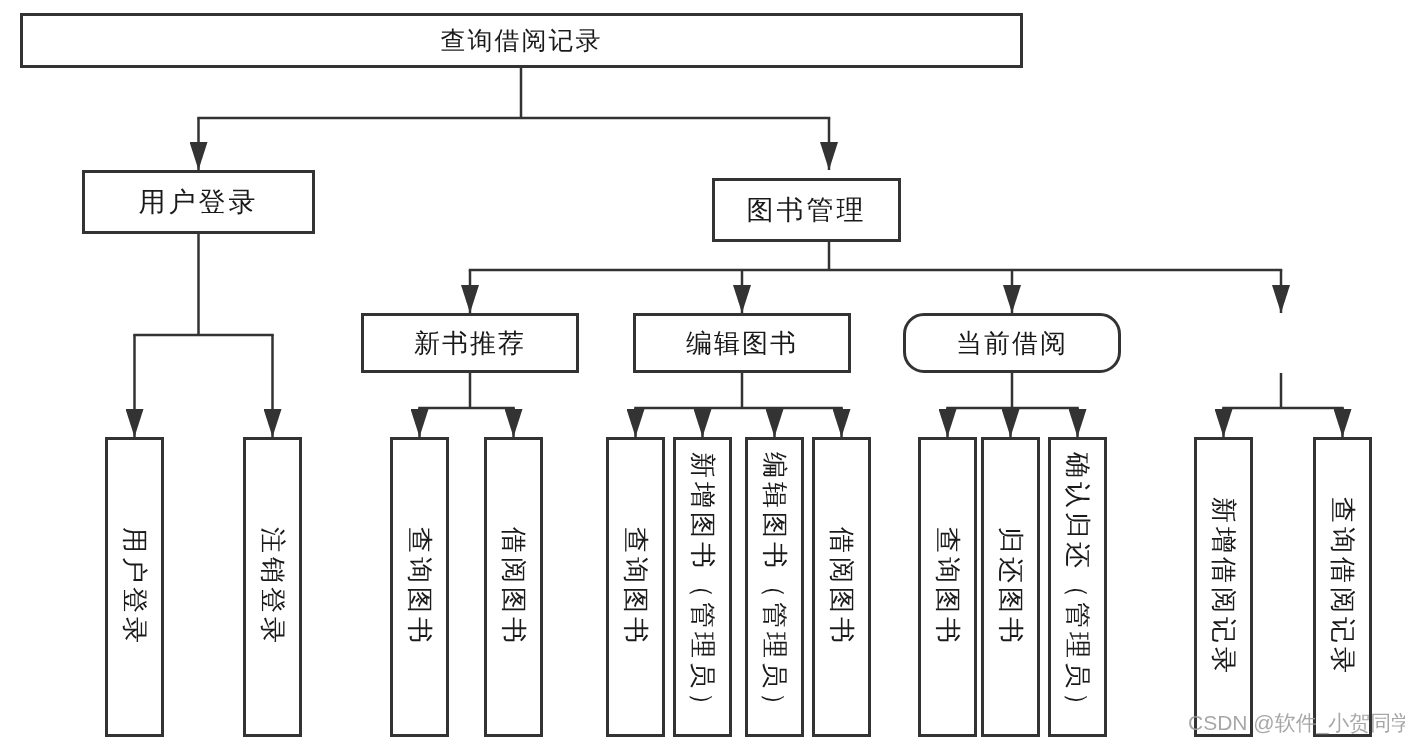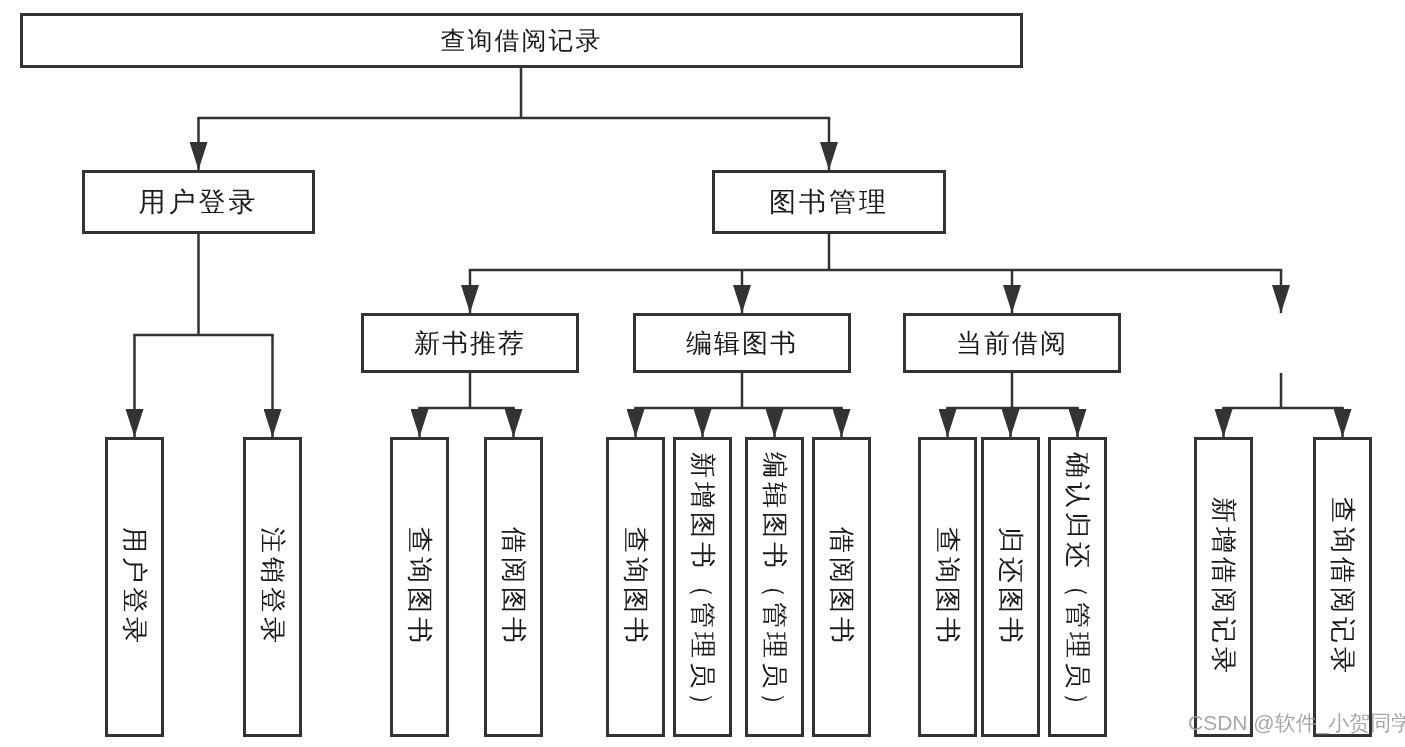--- a/index.html
+++ b/index.html
@@ -25,25 +25,25 @@
     display: flex;
     align-items: center;
     justify-content: center;
     color: #1a1a1a;
     z-index: 2;
   }
   .box span { white-space: nowrap; }
   .root-box   { left: 20px;  top: 13px;  width: 1003px; height: 55px; font-size: 25px; letter-spacing: 2px; }
   .l2-box     { top: 170px;  height: 64px; font-size: 27px; letter-spacing: 3px; }
   .l2-a       { left: 82px;  width: 233px; }
-  .l2-b       { left: 712px; width: 234px; }
+  .l2-b       { left: 712px; width: 189px; margin-top: 8px; }
   .l3-box     { top: 313px;  height: 60px; width: 218px; font-size: 26px; letter-spacing: 2px; }
   .l3-a { left: 361px; text-align: right; }
   .l3-b { left: 633px; }
-  .l3-c { left: 903px; }
+  .l3-c { left: 903px; border-radius: 21px; }
   .l3-d { left: 1172px; }
   .leaf {
     top: 437px;
     width: 59px;
     height: 300px;
     font-size: 26px;
   }
   .leaf span {
     writing-mode: vertical-rl;
     -webkit-text-orientation: sideways;

